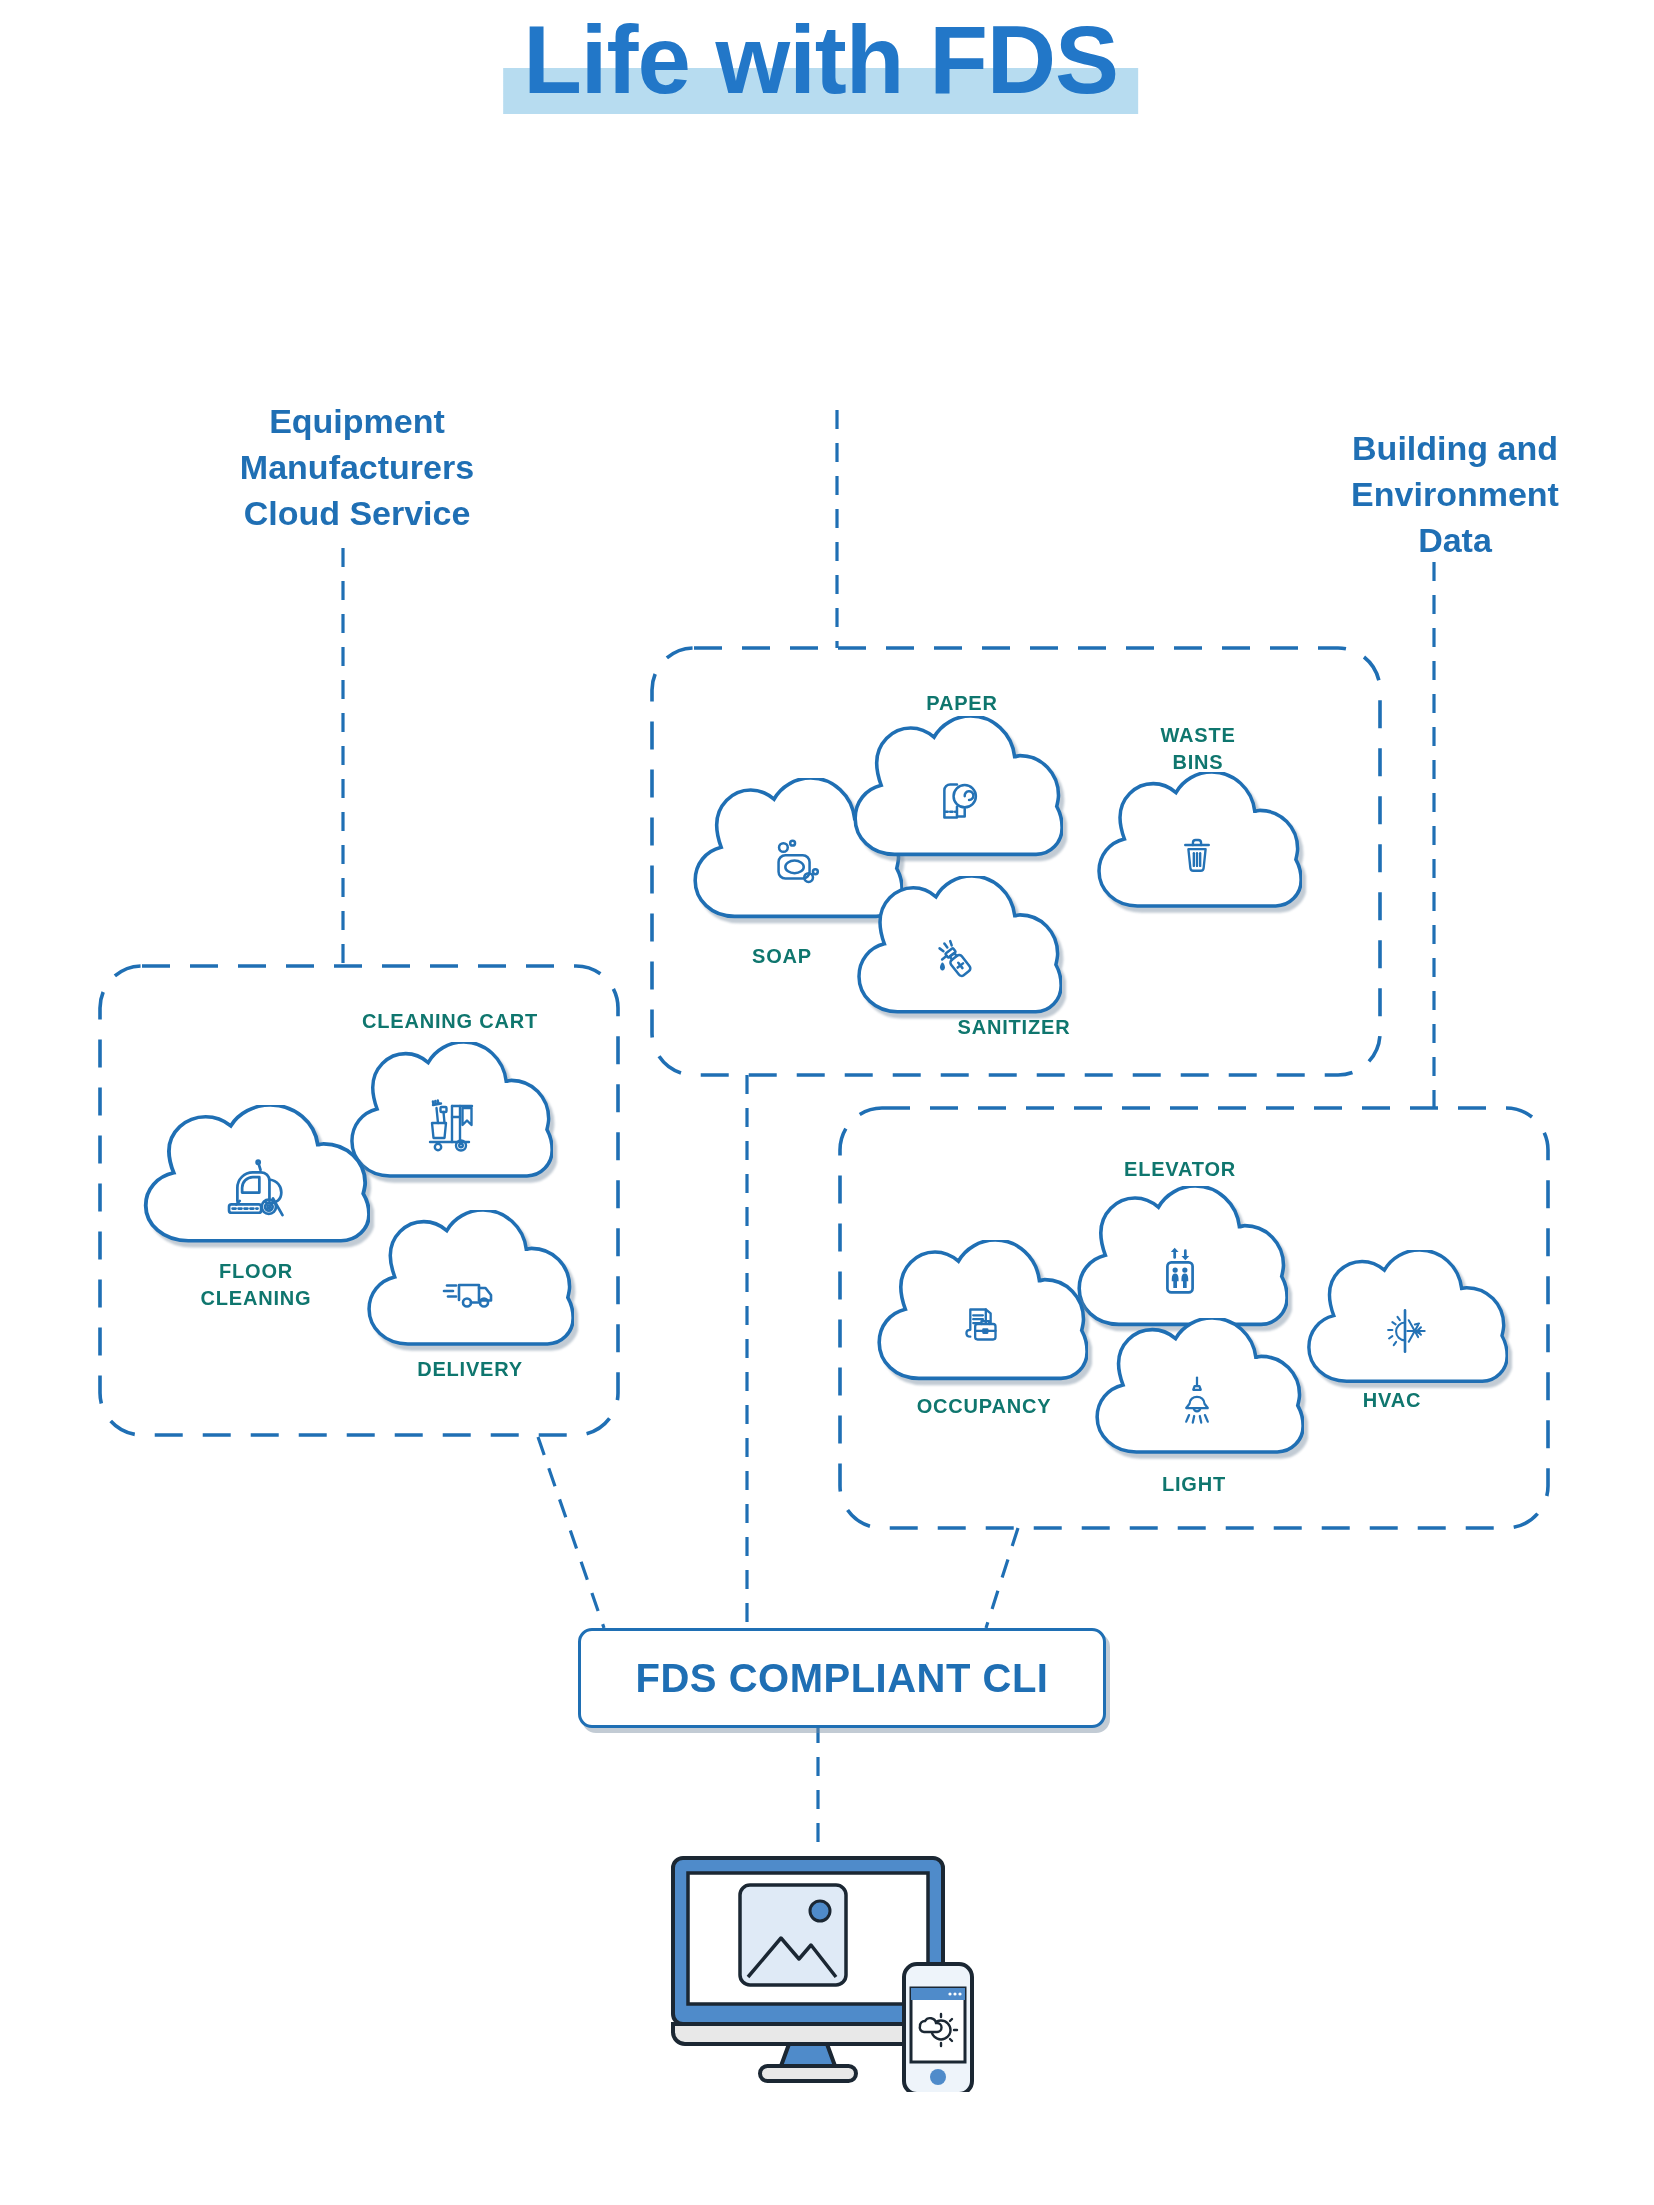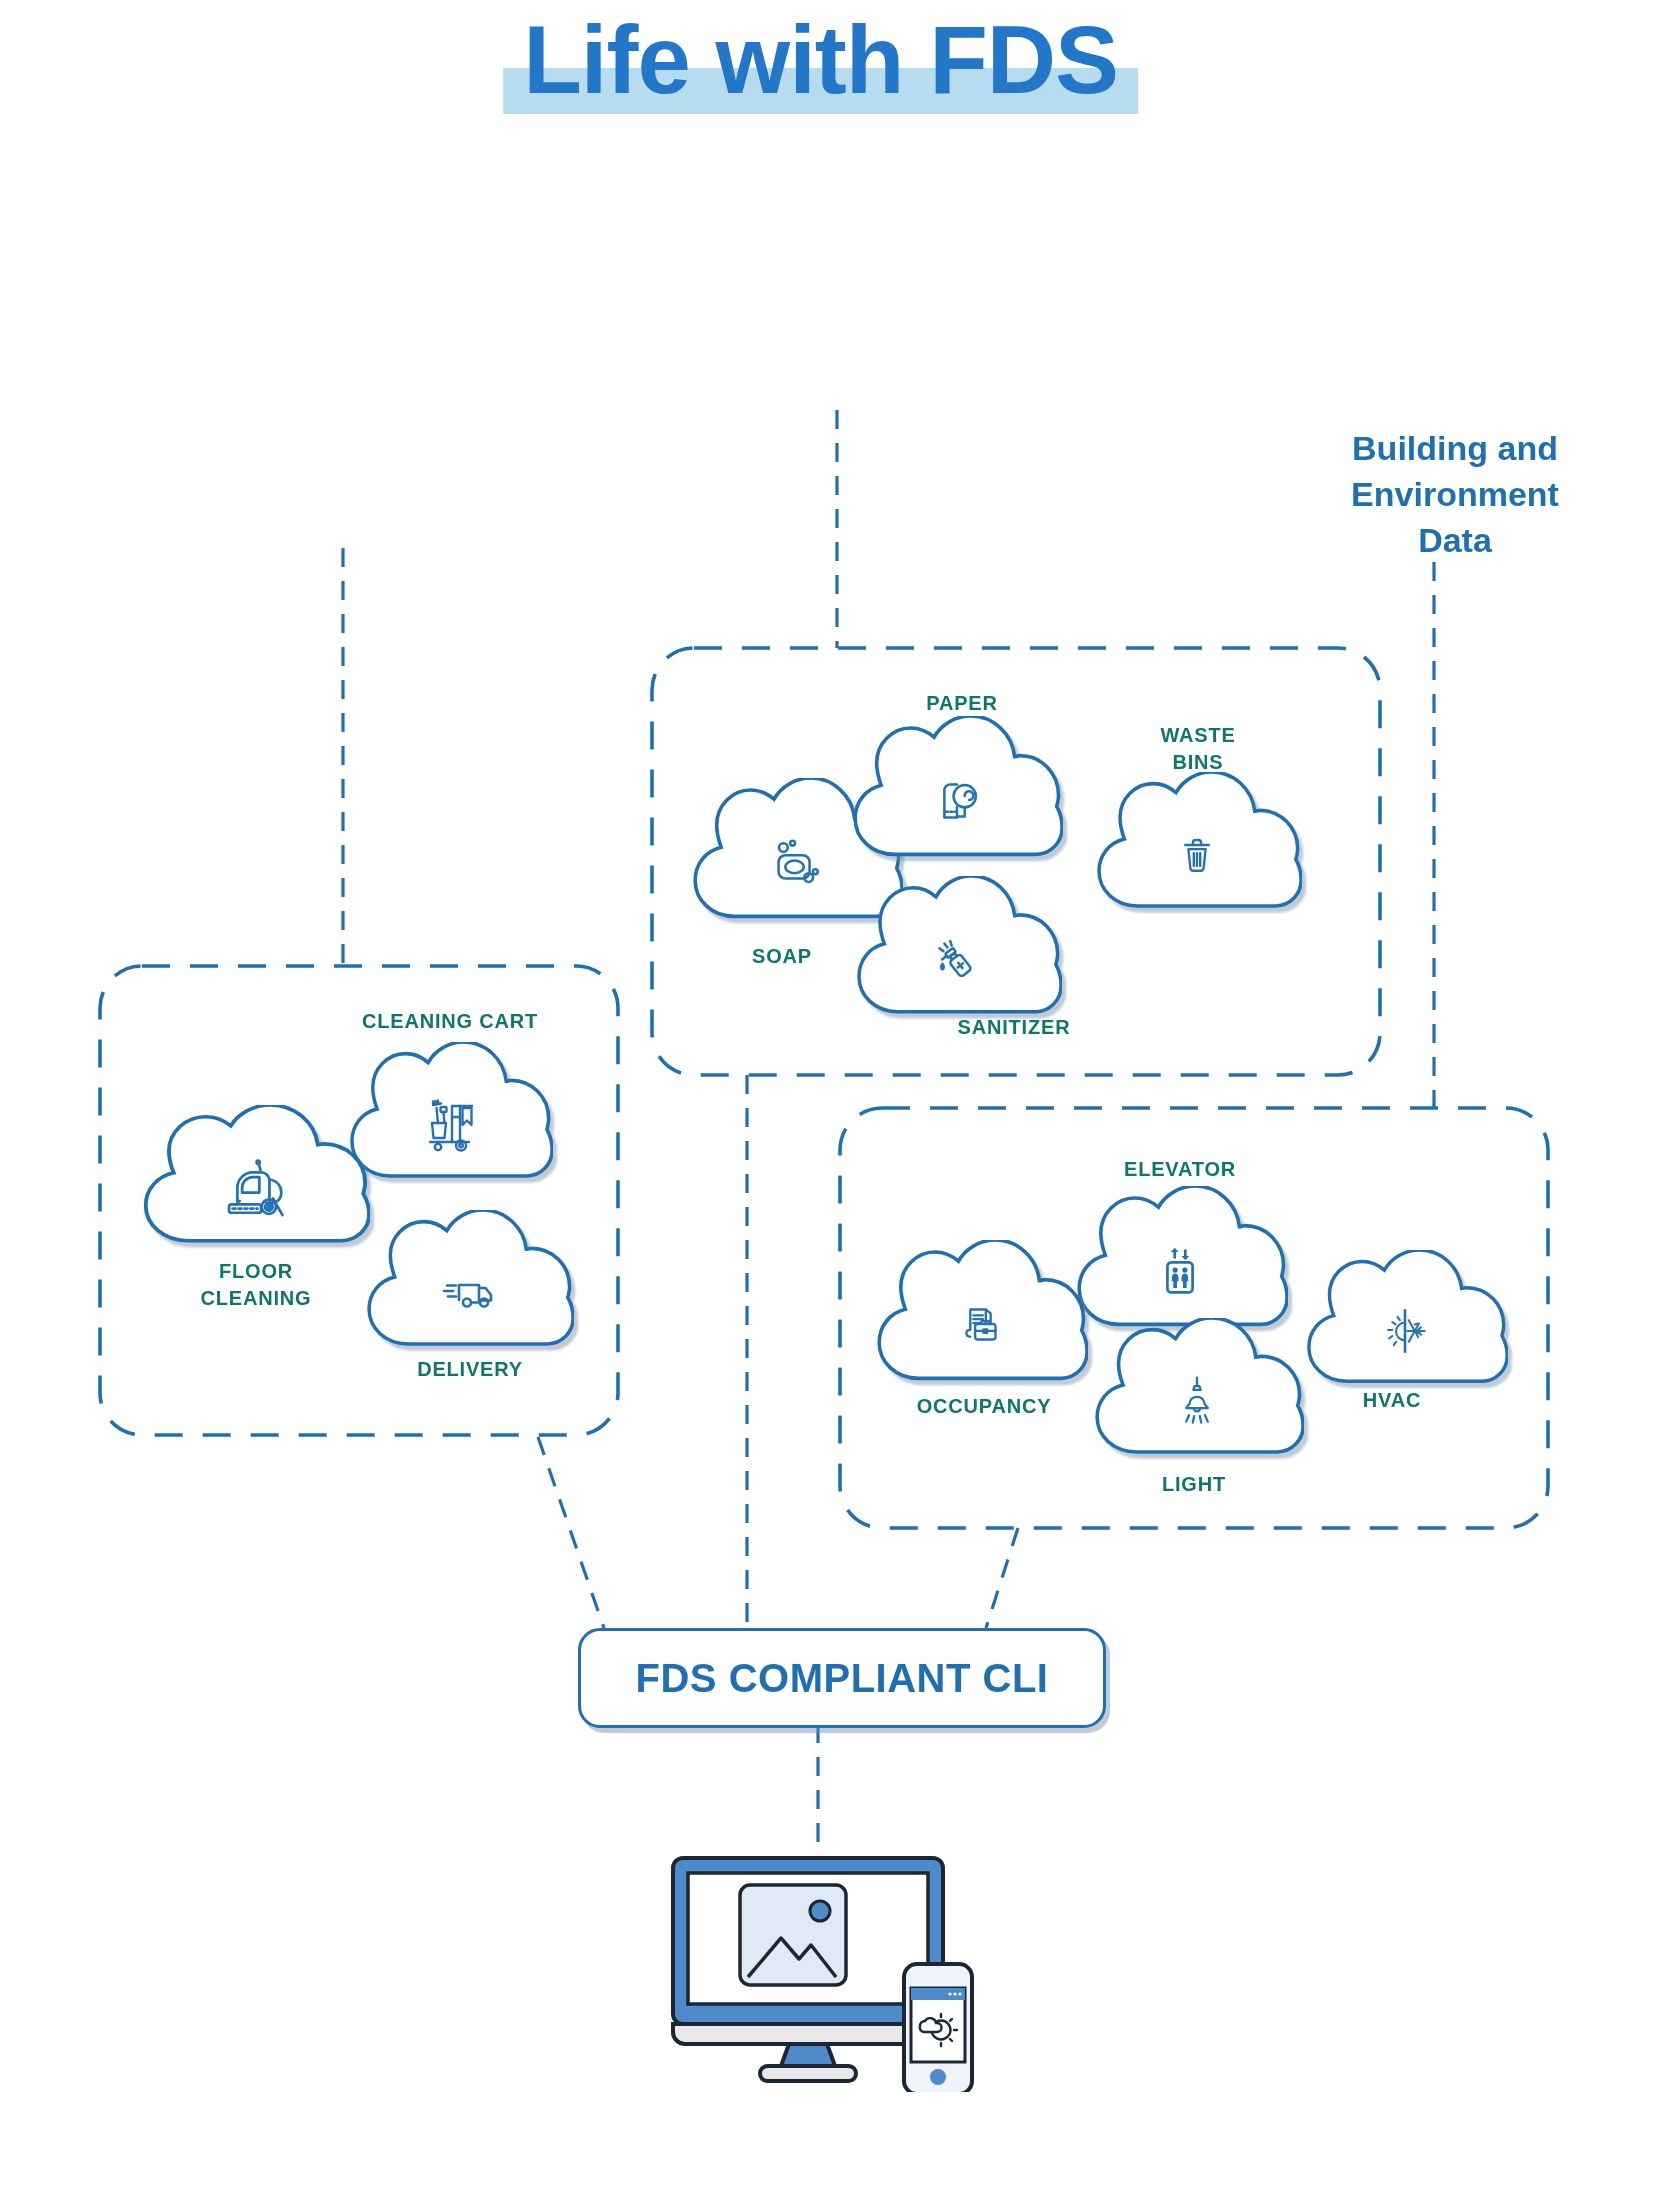--- a/index.html
+++ b/index.html
@@ -31,41 +31,44 @@
     filter:drop-shadow(4px 5px 1px rgba(120,140,160,0.45));}
   .cloud svg.glyph{position:absolute;left:50%;top:55%;transform:translate(-50%,-50%);z-index:3;}
   .cloud-label{
     position:absolute;transform:translateX(-50%);z-index:4;
     font-size:20px;font-weight:bold;color:#0f766e;letter-spacing:0.8px;
     line-height:1.35;text-align:center;white-space:pre-line;
   }
   
   .cli-box{
     position:absolute;left:578px;top:1628px;width:522px;height:94px;
-    background:#ffffff;border:3.5px solid #1f6fb4;border-radius:22px;
+    background:#ffffff;border:3.5px solid #1f6fb4;border-radius:14px;
     box-shadow:4px 5px 0 rgba(120,140,160,0.45);
     display:flex;align-items:center;justify-content:center;z-index:4;
   }
   .cli-box span{font-size:40px;font-weight:bold;color:#1f6fb4;letter-spacing:0.5px;}
   
   #devices{position:absolute;left:648px;top:1848px;z-index:3;}
   
   .end-users{
     position:absolute;left:50%;top:2132px;transform:translateX(-50%);
     font-size:56px;font-weight:bold;color:#2277c8;white-space:nowrap;
     letter-spacing:0px;z-index:5;
   }
 </style>
 </head>
 <body>
 
 <div id="canvas">
 
   <div class="title">Life with FDS</div>
 
+  <div class="source-label" style="left:357px;top:398px;">Equipment
+Manufacturers
+Cloud Service</div>
   <div class="source-label" style="left:1415px;top:425px;margin-left:40px;">Building and
 Environment
 Data</div>
 
   <svg id="wires" width="1654" height="2205">
 
     <line class="dashline" x1="343" y1="548" x2="343" y2="966"></line>
     <line class="dashline" x1="837" y1="410" x2="837" y2="648"></line>
     <line class="dashline" x1="1434" y1="562" x2="1434" y2="1108"></line>
 

